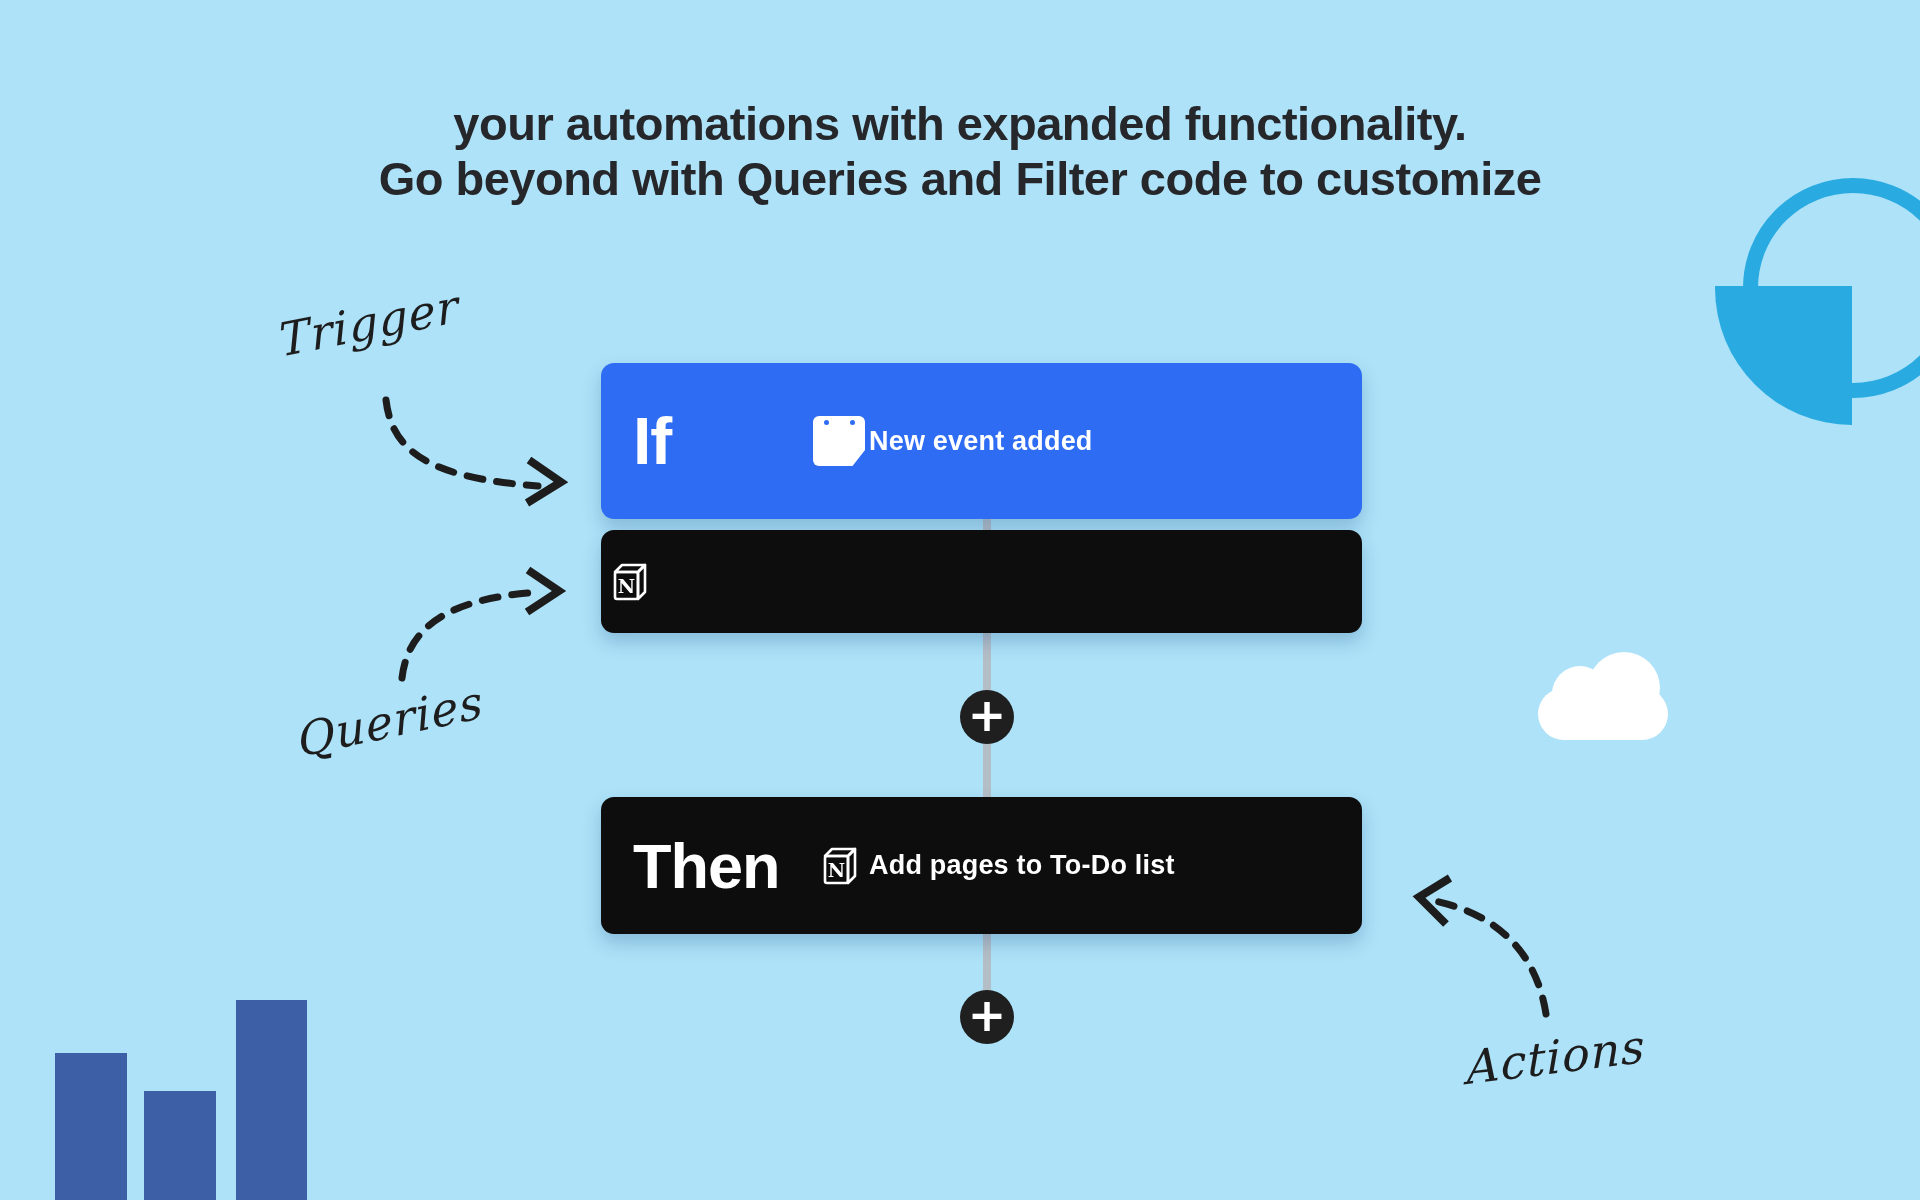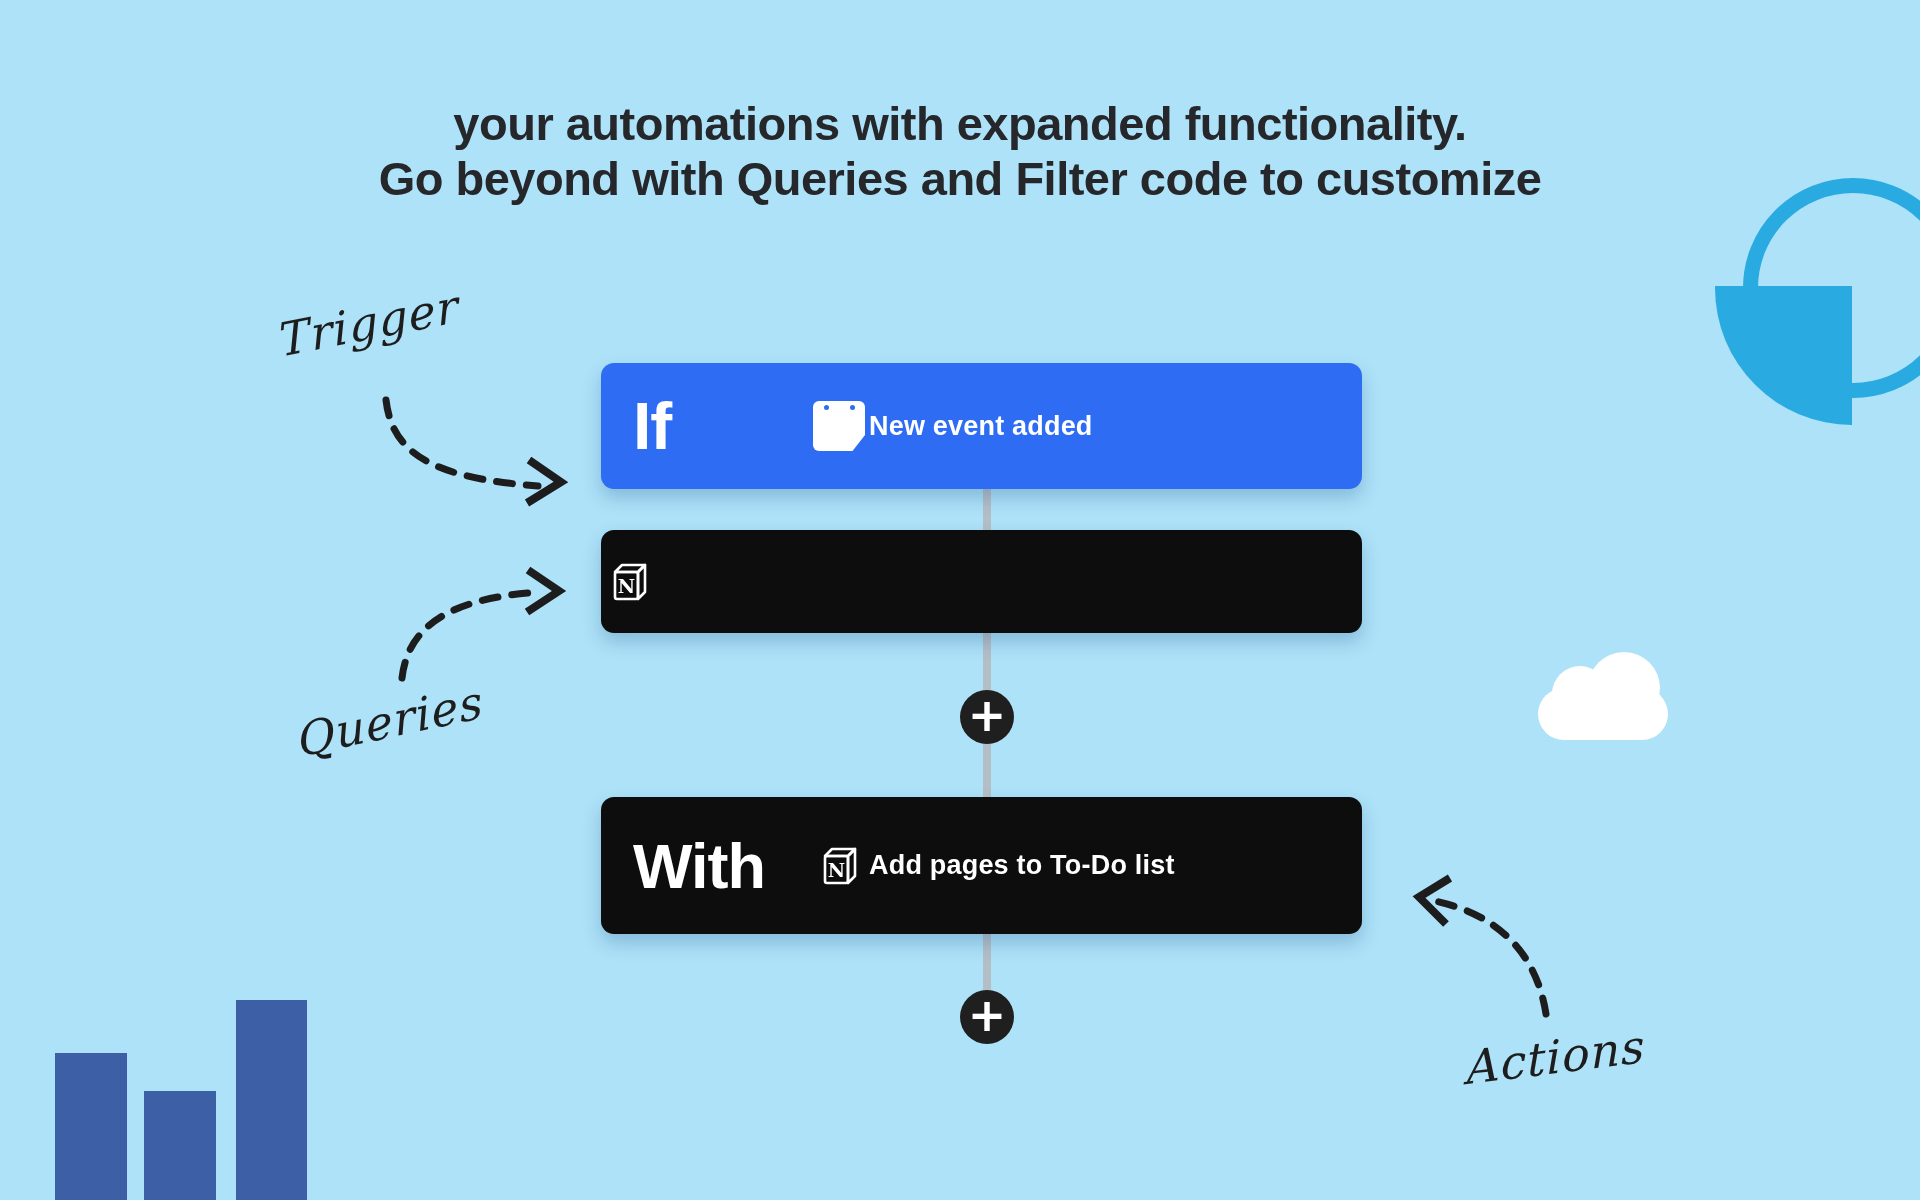--- a/index.html
+++ b/index.html
@@ -38,21 +38,21 @@
     position:absolute;left:983px;top:430px;width:8px;height:590px;
     background:#b4bec6;z-index:1;
   }
   
   .card{
     position:absolute;left:601px;width:761px;border-radius:13px;
     display:flex;align-items:center;z-index:2;
     box-shadow:0 9px 18px rgba(35,85,145,0.28);
     color:#ffffff;
   }
-  .card-if  {top:363px;height:126px;background:#2e6cf3;}
+  .card-if  {top:363px;height:156px;background:#2e6cf3;}
   .card-with{top:530px;height:103px;background:#0d0d0d;}
   .card-then{top:797px;height:137px;background:#0d0d0d;}
   .card .label{
     padding-left:32px;width:178px;flex:0 0 178px;
     font-weight:800;letter-spacing:-1px;
   }
   .card-if  .label{font-size:66px;}
   .card-with .label{font-size:45px;}
   .card-then .label{font-size:63px;}
   .iconbox{width:56px;flex:0 0 56px;display:flex;align-items:center;justify-content:center;}
@@ -130,21 +130,21 @@
     <svg width="44" height="46" viewBox="0 0 44 46">
       <path d="M8 13 L15 6 H38 L31 13 Z" fill="none" stroke="#ffffff" stroke-width="2.6" stroke-linejoin="round"></path>
       <path d="M31 13 L38 6 V33 L31 40 Z" fill="none" stroke="#ffffff" stroke-width="2.6" stroke-linejoin="round"></path>
       <rect x="8" y="13" width="23" height="27" rx="2" fill="none" stroke="#ffffff" stroke-width="2.6"></rect>
       <text x="19.5" y="34" text-anchor="middle" fill="#ffffff" font-family="DejaVu Serif, serif" font-weight="bold" font-size="19">N</text>
     </svg>
   </span>
 </div>
 
 <div class="card card-then">
-  <span class="label">With</span>
+  <span class="label">Then</span>
   <span class="iconbox">
     <svg width="44" height="46" viewBox="0 0 44 46">
       <path d="M8 13 L15 6 H38 L31 13 Z" fill="none" stroke="#ffffff" stroke-width="2.6" stroke-linejoin="round"></path>
       <path d="M31 13 L38 6 V33 L31 40 Z" fill="none" stroke="#ffffff" stroke-width="2.6" stroke-linejoin="round"></path>
       <rect x="8" y="13" width="23" height="27" rx="2" fill="none" stroke="#ffffff" stroke-width="2.6"></rect>
       <text x="19.5" y="34" text-anchor="middle" fill="#ffffff" font-family="DejaVu Serif, serif" font-weight="bold" font-size="19">N</text>
     </svg>
   </span>
   <span class="step-text">Add pages to To-Do list</span>
 </div>

